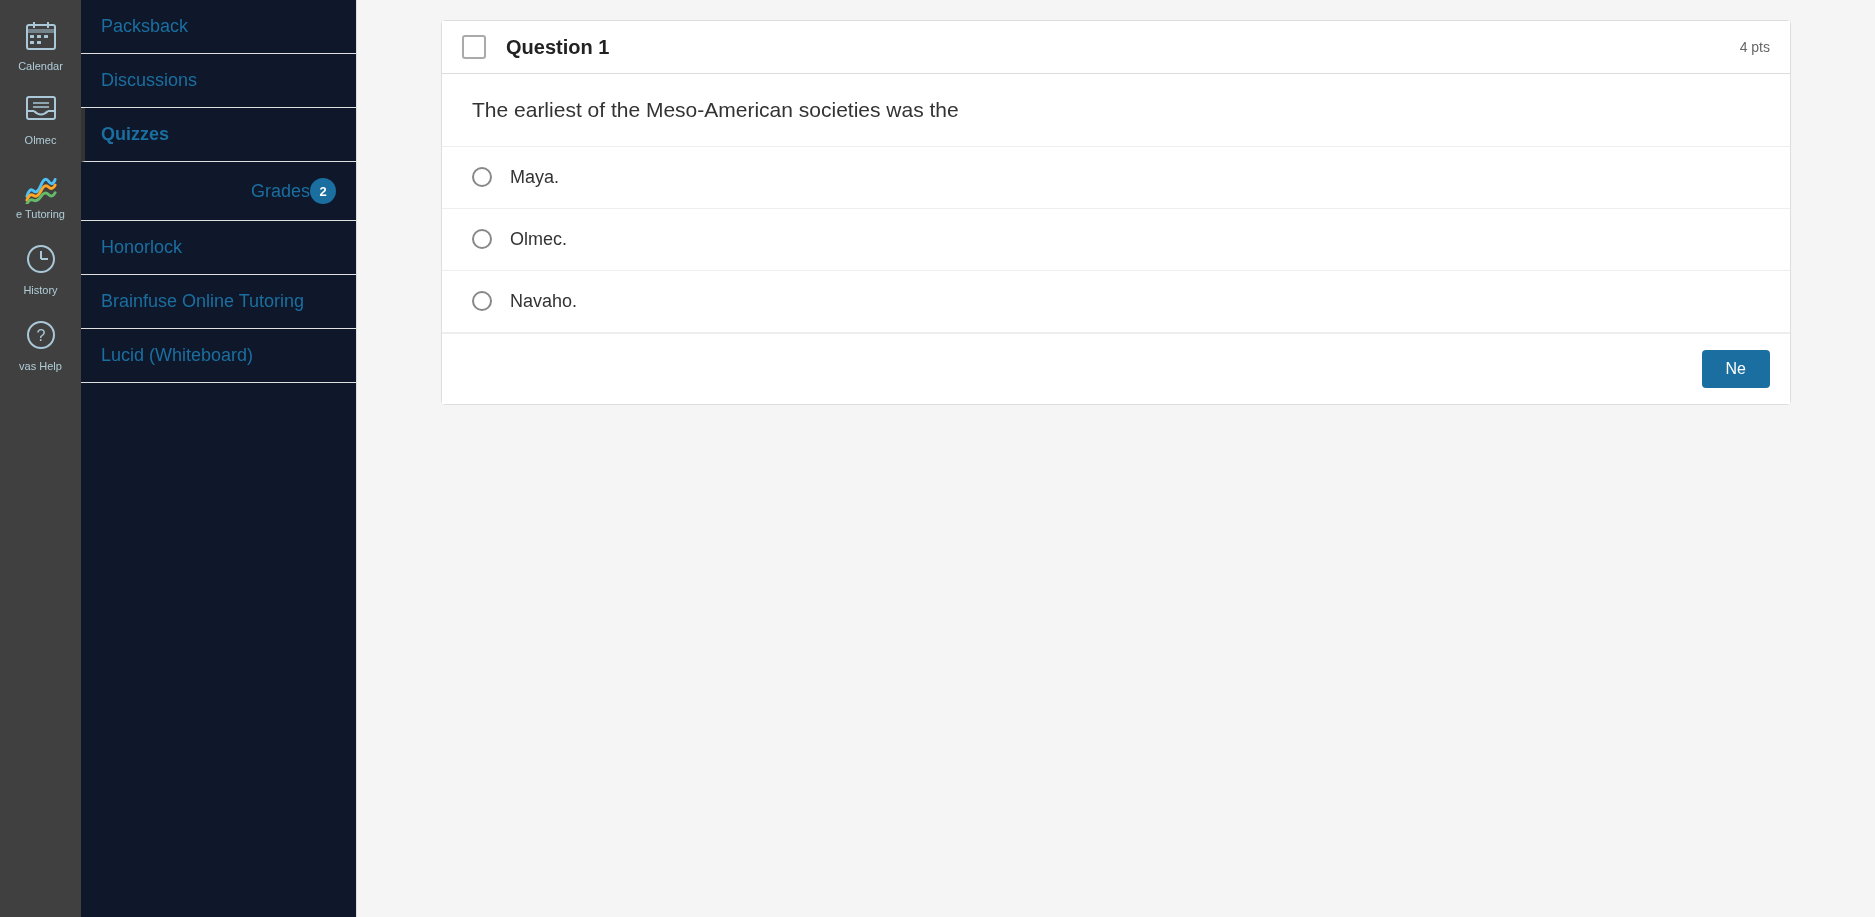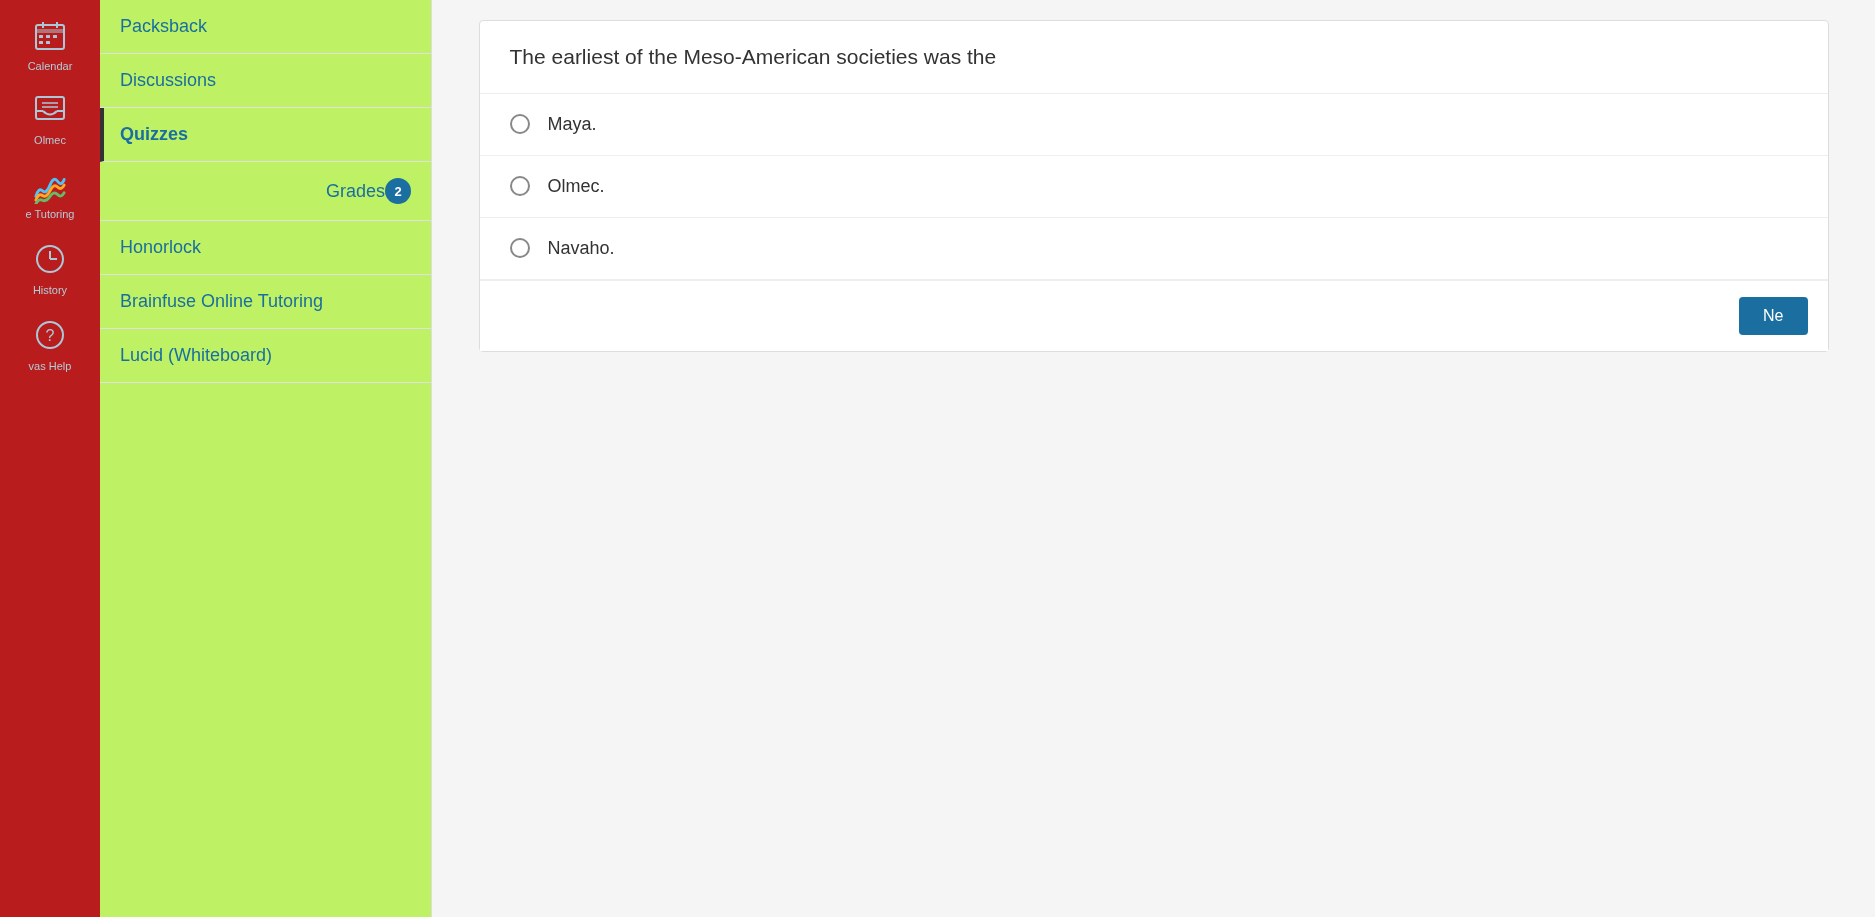--- a/index.html
+++ b/index.html
@@ -8,22 +8,22 @@
       width: 1875px;
       height: 917px;
       display: flex;
       font-family: Arial, sans-serif;
       background: #f5f5f5;
       overflow: hidden;
     }
 
     
     .sidebar {
-      width: 100px;
-      background: #b91c1c;
+      width: 81px;
+      background: #404040;
       display: flex;
       flex-direction: column;
       align-items: center;
       padding-top: 10px;
       flex-shrink: 0;
     }
 
     .sidebar-item {
       display: flex;
       flex-direction: column;
@@ -41,22 +41,22 @@
       margin-bottom: 4px;
     }
 
     .sidebar-item-label {
       font-size: 11px;
       color: #b0cdd8;
     }
 
     
     .nav-panel {
-      width: 332px;
-      background: #bef264;
+      width: 276px;
+      background: #0f172a;
       border-right: 1px solid #ddd;
       padding: 0;
       flex-shrink: 0;
       display: flex;
       flex-direction: column;
     }
 
     .nav-item {
       padding: 16px 20px;
       color: #1a6fa0;
@@ -302,20 +302,25 @@
     <span>Brainfuse Online Tutoring</span>
   </a>
   <a class="nav-item">
     <span>Lucid (Whiteboard)</span>
   </a>
 </div>
 
 <div class="main-content">
   <div class="question-container">
 
+    <div class="question-header">
+      <div class="question-checkbox"></div>
+      <span class="question-title">Question 1</span>
+      <span class="question-pts">4 pts</span>
+    </div>
 
     <div class="question-body">
       <span>The earliest of the Meso-American societies was the</span>
     </div>
 
     <div class="answer-option">
       <div class="radio-btn"></div>
       <span class="answer-text">Maya.</span>
     </div>
 

